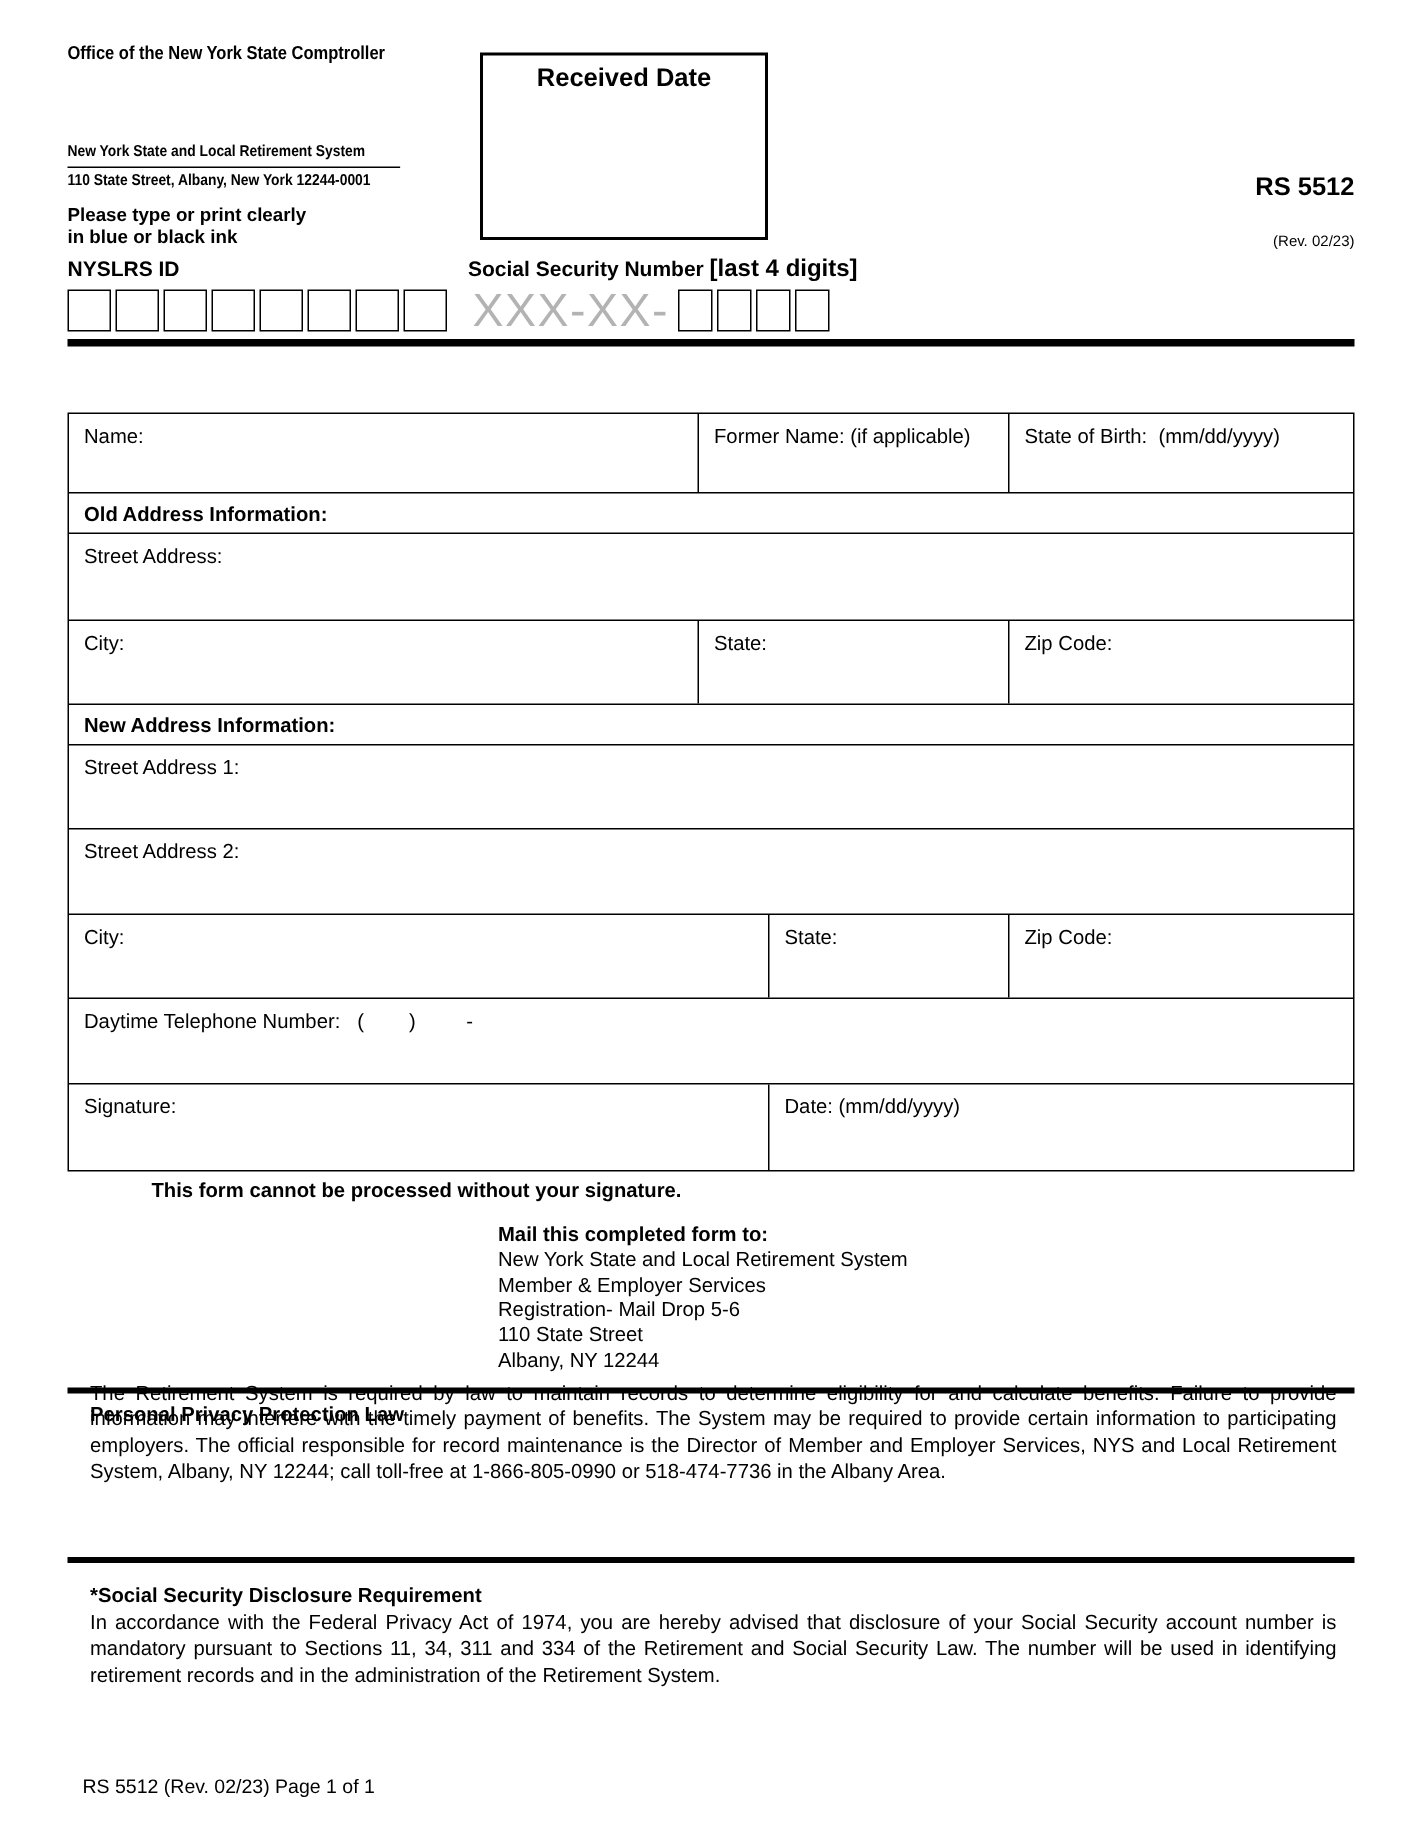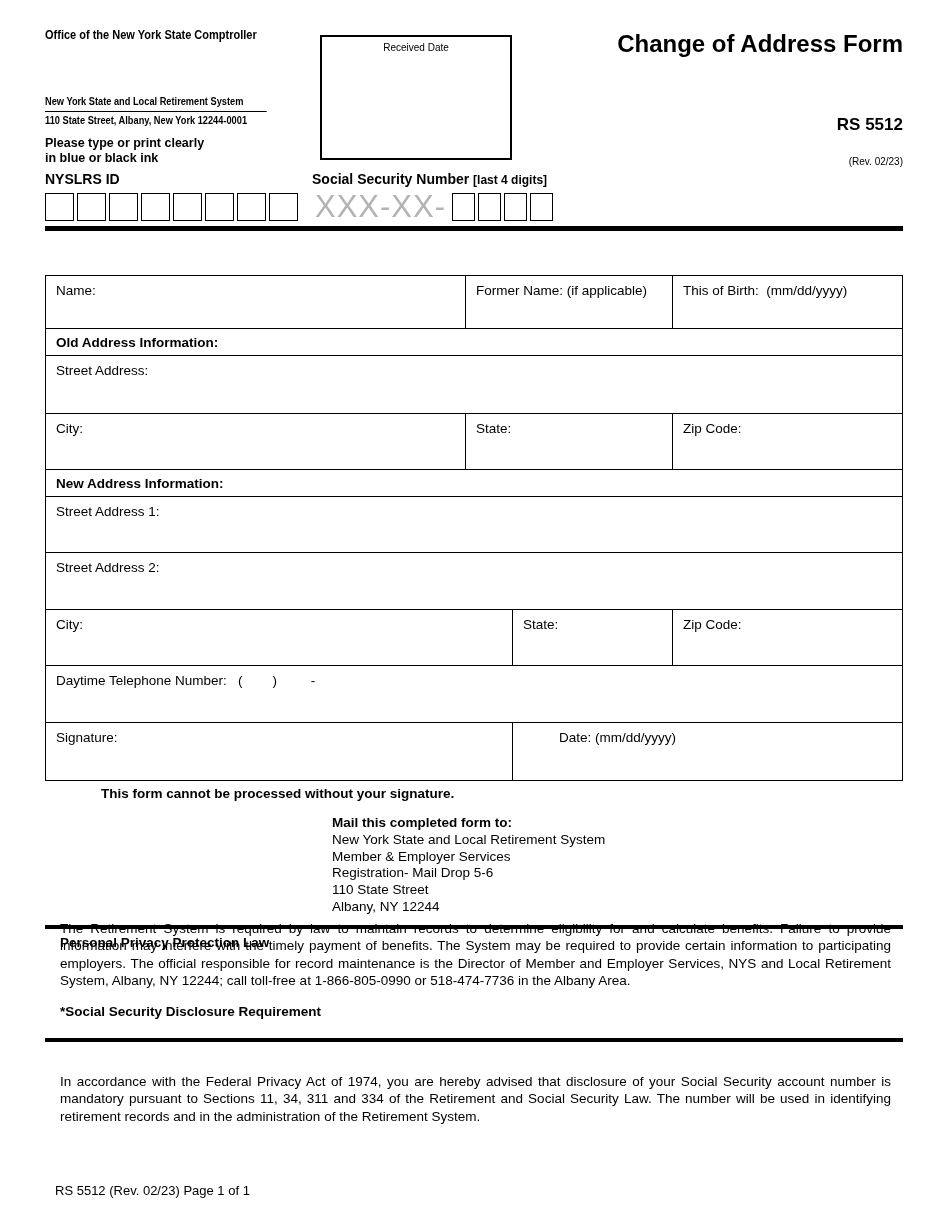--- a/index.html
+++ b/index.html
@@ -11,57 +11,57 @@
   
   .agency { left:45px; top:28px; font-size:12.5px; font-weight:bold; }
   .condensed { transform:scaleX(0.88); transform-origin:0 0; white-space:nowrap; }
   .logo-row { left:45px; top:50px; display:flex; align-items:flex-end; gap:4px; }
   .logo-text { font-size:37px; line-height:0.95; color:#4a4a4a; letter-spacing:4px; }
   .logo-sub { left:45px; top:95px; font-size:10.5px; font-weight:bold; }
   .logo-addr { left:45px; top:111px; font-size:10.5px; font-weight:bold; border-top:1px solid #000; padding-top:2px; width:252px; }
   .print-note { left:45px; top:136px; font-size:12.5px; font-weight:bold; line-height:1.18; }
 
   .received-box { left:320px; top:35px; width:192px; height:125px; border:2px solid #000; text-align:center; padding-top:5px; }
-  .received-label { font-weight:normal; font-size:10px; }
+  .received-label { font-weight:bold; font-size:17px; }
 
   .form-title { right:47px; top:30px; font-size:24px; font-weight:bold; }
   .form-number { right:47px; top:115px; font-size:17px; font-weight:bold; }
   .revision { right:47px; top:156px; font-size:10px; }
 
   
   .nyslrs-id-label { left:45px; top:171px; font-size:14px; font-weight:bold; }
   .ssn-label { left:312px; top:171px; font-size:14px; font-weight:bold; }
-  .ssn-note { font-size:12px; }
+  .ssn-note { font-size:16px; }
   .boxes-row { left:45px; top:193px; display:flex; align-items:center; }
   .box { width:29px; height:28px; border:1px solid #000; margin-right:3px; background:#fff; flex:0 0 auto; }
   .box.small { width:23px; }
   .ssn-prefix { font-size:31px; color:#b3b3b3; margin:0 6px 0 14px; letter-spacing:1px; line-height:28px; }
 
   .bar { left:45px; width:858px; background:#000; }
   .bar1 { top:226px; height:5px; }
   .bar2 { top:925px; height:4px; }
   .bar3 { top:1038px; height:4px; }
 
   
   .ftable { left:45px; top:275px; width:858px; border:1.5px solid #000; }
   .frow { display:flex; border-bottom:1px solid #000; }
-  .frow:last-child { border-bottom:none;gap:36px; }
+  .frow:last-child { border-bottom:none; }
   .fcell { border-right:1px solid #000; padding:7px 10px; font-size:13.5px; flex:0 0 auto; }
   .fcell:last-child { border-right:none; flex:1 1 auto; }
   .sechead { font-weight:bold; padding:5px 10px; font-size:13.5px; flex:1 1 auto; border-right:none; display:flex; align-items:center; }
   .pre { white-space:pre; }
 
   .sig-note { left:55px; top:786px; font-size:13.5px; font-weight:bold;margin-left:46px; }
 
   .mail-block { left:332px; top:815px; font-size:13.5px; line-height:16.8px; }
   .mail-head { font-weight:bold; }
 
   .law-head { left:60px; top:935px; font-size:13.5px; font-weight:bold; }
   .law-body { left:60px; top:920px; width:831px; font-size:13.5px; line-height:17.4px; text-align:justify; }
-  .ssn-head { left:60px; top:1004px; font-size:13.5px; font-weight:bold; }
+  .ssn-head { left:60px; top:1056px; font-size:13.5px; font-weight:bold; }
   .ssn-body { left:60px; top:1073px; width:831px; font-size:13.5px; line-height:17.4px; text-align:justify; }
 
   .footer { left:55px; top:1183px; font-size:13px; }
 </style>
 </head>
 <body>
 
 <div class="page">
 
   <div class="abs agency condensed">Office of the New York State Comptroller</div>
@@ -72,21 +72,20 @@
 
   <div class="abs print-note">
     <div>Please type or print clearly</div>
     <div>in blue or black ink</div>
   </div>
 
   <div class="abs received-box">
     <div class="received-label">Received Date</div>
   </div>
 
-  <div class="abs form-title">Change of Address Form</div>
   <div class="abs form-number">RS 5512</div>
   <div class="abs revision">(Rev. 02/23)</div>
 
   <div class="abs nyslrs-id-label">NYSLRS ID</div>
   <div class="abs ssn-label">
     <span>Social Security Number</span>
     <span class="ssn-note">[last 4 digits]</span>
   </div>
 
   <div class="abs boxes-row">
@@ -108,21 +107,21 @@
         <div class="box small"></div>
       </span>
   </div>
 
   <div class="abs bar bar1"></div>
 
   <div class="abs ftable">
     <div class="frow" style="height:53px;">
       <div class="fcell" style="width:420px;"><span>Name:</span></div>
       <div class="fcell" style="width:207px;"><span>Former Name: (if applicable)</span></div>
-      <div class="fcell pre"><span>This of Birth:  (mm/dd/yyyy)</span></div>
+      <div class="fcell pre"><span>State of Birth:  (mm/dd/yyyy)</span></div>
     </div>
     <div class="frow" style="height:27px;">
       <div class="fcell sechead">Old Address Information:</div>
     </div>
     <div class="frow" style="height:58px;">
       <div class="fcell" style="flex:1 1 auto; border-right:none;"><span>Street Address:</span></div>
     </div>
     <div class="frow" style="height:56px;">
       <div class="fcell" style="width:420px;"><span>City:</span></div>
       <div class="fcell" style="width:207px;"><span>State:</span></div>

